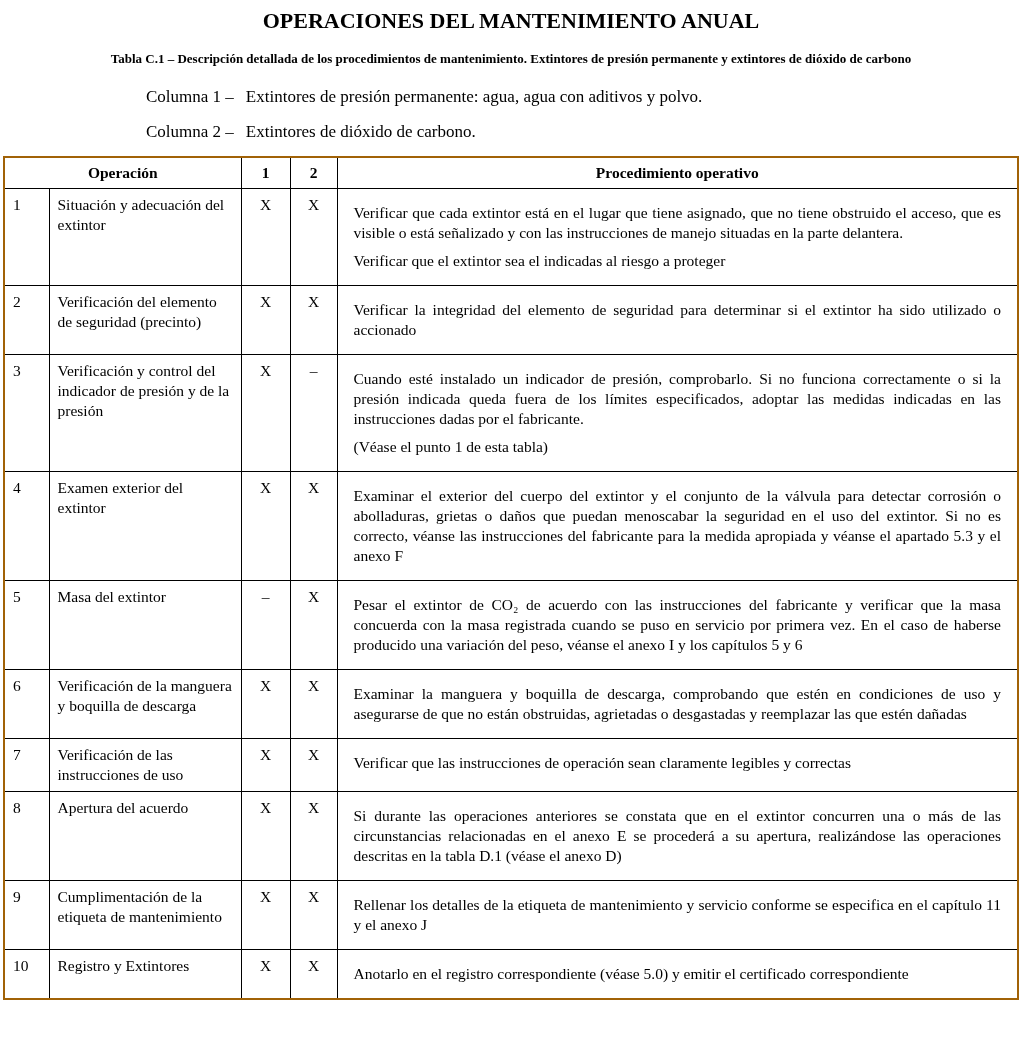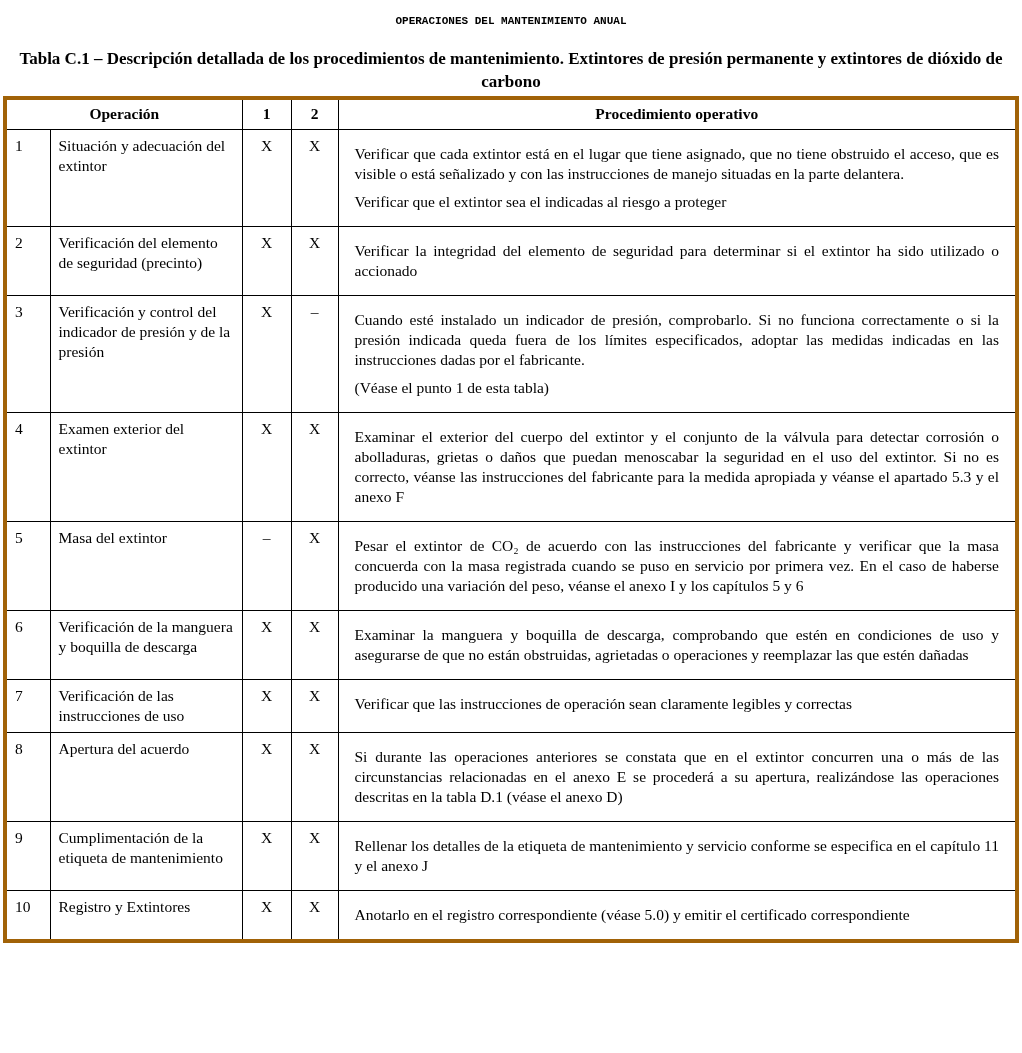--- a/index.html
+++ b/index.html
@@ -9,43 +9,42 @@
     font-family: "Liberation Serif", "DejaVu Serif", serif;
     color: #000000;
   }
   .page {
     width: 1022px;
     padding: 6px 3px 5px 3px;
   }
   .doc-title {
     text-align: center;
     font-weight: bold;
-    font-size: 11px;
+    font-size: 22px;
     margin: 4px 0 0 0;
     line-height: 22px;
-    font-family: Liberation Mono, monospace;
   }
   .table-caption {
     text-align: center;
     font-weight: bold;
-    font-size: 17px;
+    font-size: 13px;
     margin: 15px 4px 0 4px;
     line-height: 23px;
   }
   .column-notes {
     margin: 16px 0 0 143px;
     font-size: 17px;
   }
   .column-note { margin: 0 0 14px 0; line-height: 21px; }
   .column-note .note-label { display: inline-block; margin-right: 12px; }
   table.main-table {
     width: 1016px;
     margin: 3px auto 0 auto;
     border-collapse: collapse;
-    border: 4px solid #a16207;
+    border: 2px solid #a16207;
     font-size: 15.5px;
   }
   table.main-table th,
   table.main-table td {
     border: 1px solid #000;
     vertical-align: top;
     padding: 6px 8px;
     line-height: 20px;
   }
   table.main-table thead th {
@@ -63,20 +62,28 @@
 </style>
 </head>
 <body>
 
 <div class="page">
 
   <div class="doc-title">OPERACIONES DEL MANTENIMIENTO ANUAL</div>
 
   <div class="table-caption">Tabla C.1 – Descripción detallada de los procedimientos de mantenimiento. Extintores de presión permanente y extintores de dióxido de carbono</div>
 
+  <div class="column-notes">
+    <div class="column-note">
+      <span class="note-label">Columna 1 –</span><span class="note-text">Extintores de presión permanente: agua, agua con aditivos y polvo.</span>
+    </div>
+    <div class="column-note">
+      <span class="note-label">Columna 2 –</span><span class="note-text">Extintores de dióxido de carbono.</span>
+    </div>
+  </div>
 
   <table class="main-table">
     <colgroup>
       <col style="width:45px">
       <col style="width:192px">
       <col style="width:49px">
       <col style="width:47px">
       <col>
     </colgroup>
     <thead>
@@ -134,21 +141,21 @@
           <td class="col-proc">
             <p>Pesar el extintor de CO₂ de acuerdo con las instrucciones del fabricante y verificar que la masa concuerda con la masa registrada cuando se puso en servicio por primera vez. En el caso de haberse producido una variación del peso, véanse el anexo I y los capítulos 5 y 6</p>
           </td>
         </tr>
         <tr>
           <td class="col-num">6</td>
           <td class="col-op">Verificación de la manguera y boquilla de descarga</td>
           <td class="col-x">X</td>
           <td class="col-x">X</td>
           <td class="col-proc">
-            <p>Examinar la manguera y boquilla de descarga, comprobando que estén en condiciones de uso y asegurarse de que no están obstruidas, agrietadas o operaciones y reemplazar las que estén dañadas</p>
+            <p>Examinar la manguera y boquilla de descarga, comprobando que estén en condiciones de uso y asegurarse de que no están obstruidas, agrietadas o desgastadas y reemplazar las que estén dañadas</p>
           </td>
         </tr>
         <tr>
           <td class="col-num">7</td>
           <td class="col-op">Verificación de las instrucciones de uso</td>
           <td class="col-x">X</td>
           <td class="col-x">X</td>
           <td class="col-proc">
             <p>Verificar que las instrucciones de operación sean claramente legibles y correctas</p>
           </td>

